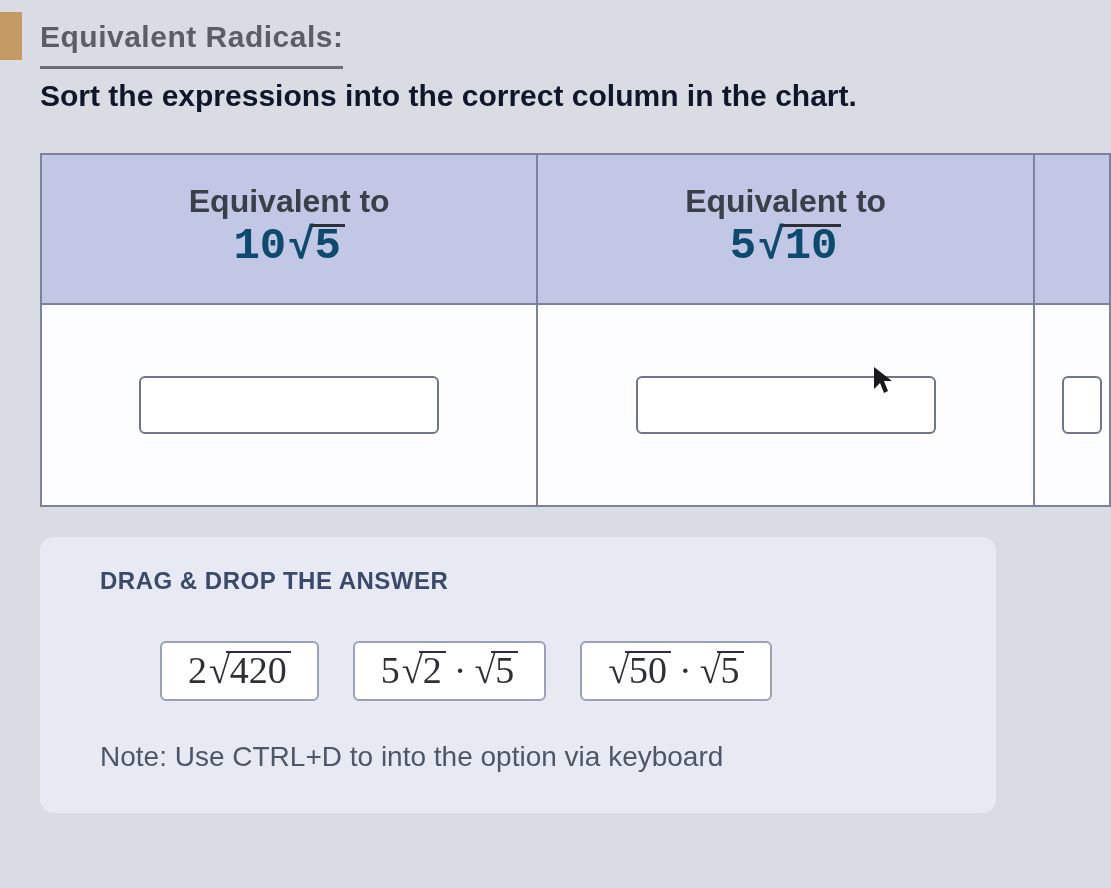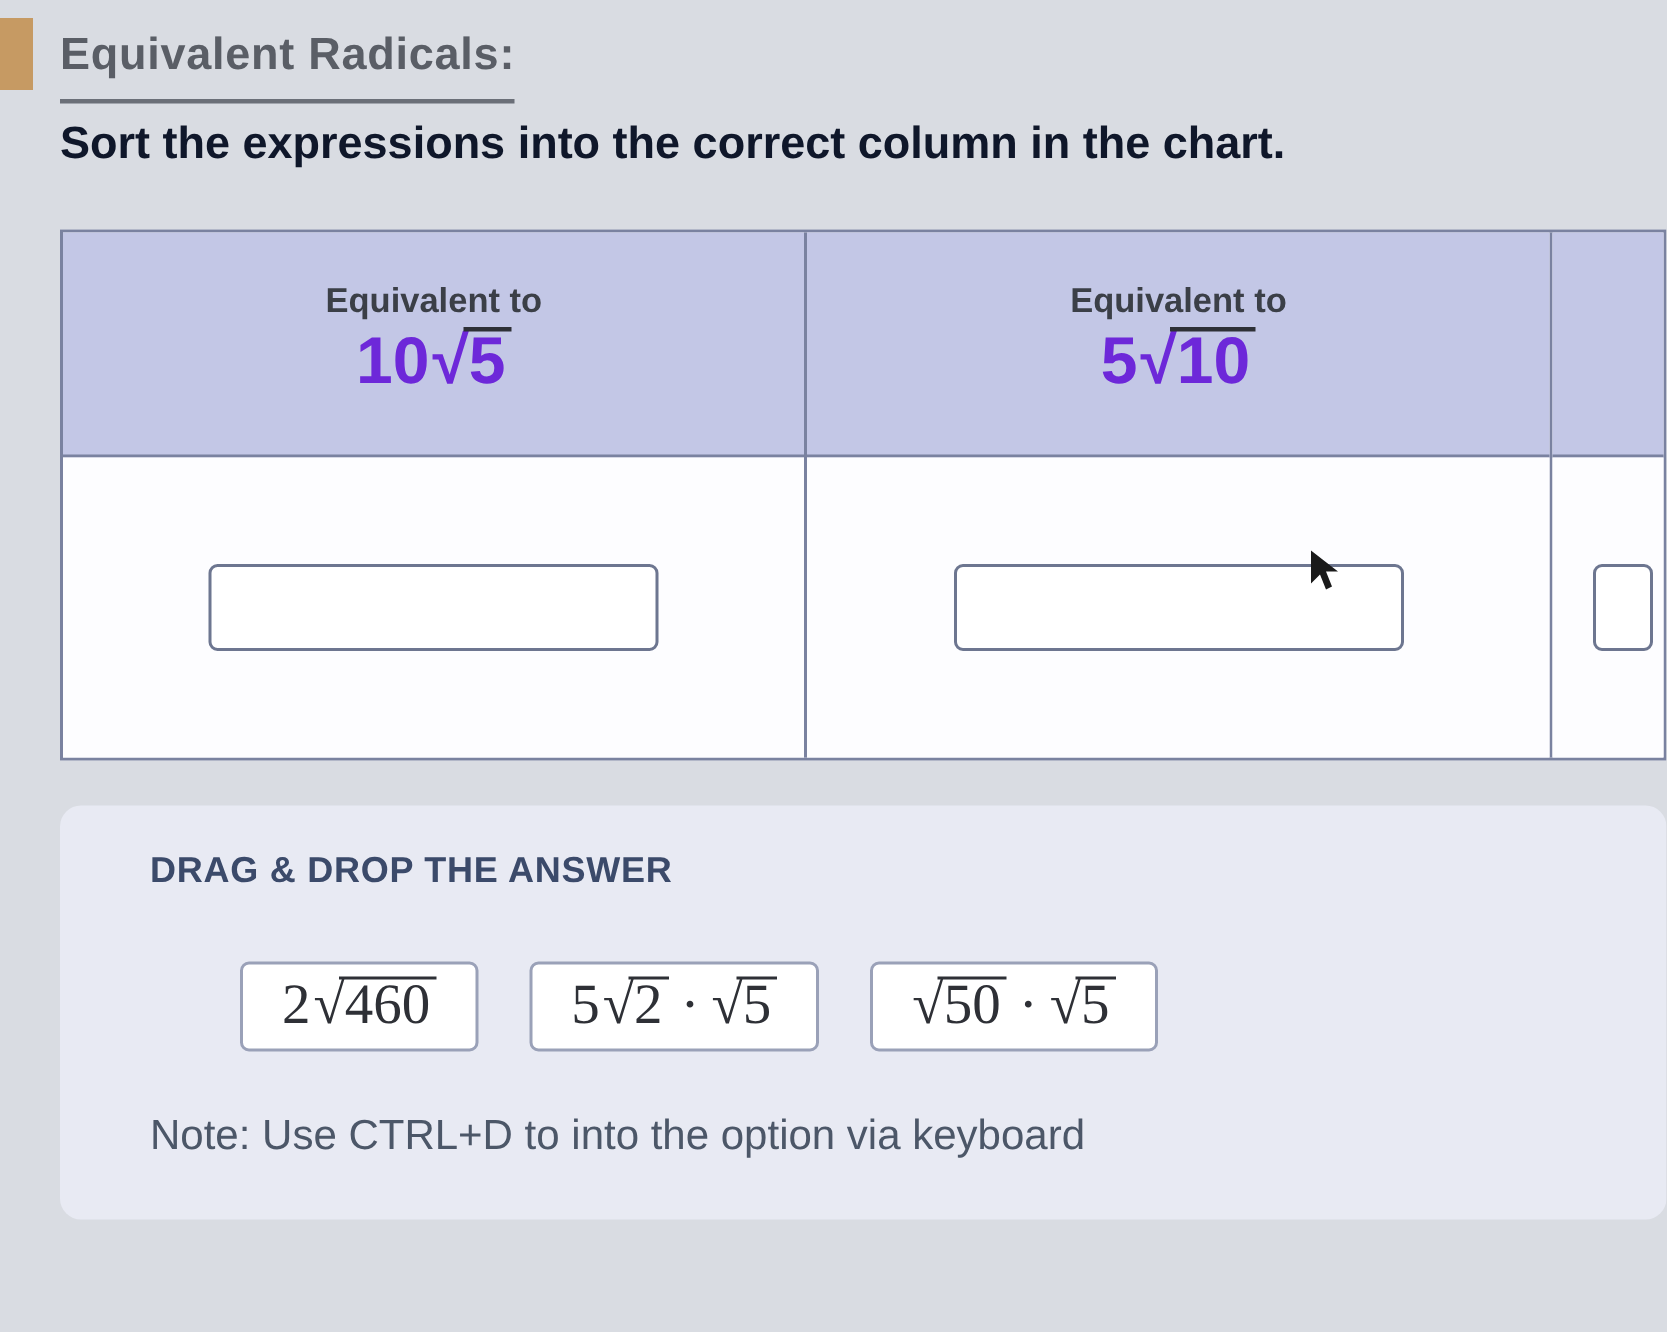--- a/index.html
+++ b/index.html
@@ -57,31 +57,31 @@
     text-align: center;
     padding: 22px 10px 30px 10px;
     border-bottom: 2px solid #7a82a0;
     min-height: 150px;
     display: flex;
     flex-direction: column;
     justify-content: center;
     align-items: center;
   }
   .hdr-line1 {
-    font-size: 23px;
+    font-size: 32px;
     font-weight: 600;
     color: #3b3f47;
   }
   .math-block {
     display: inline-flex;
     align-items: flex-end;
-    font-family: Liberation Sans, sans-serif;
+    font-family: Liberation Mono, monospace;
     font-size: 44px;
     font-weight: 700;
-    color: #6d28d9;
+    color: #0c4a6e;
     margin-top: 4px;
     line-height: 1;
   }
   .coef { padding-right: 2px; }
   .sqrt { display: inline-flex; align-items: baseline; }
   .radical-sym { font-size: 44px; line-height: 1; }
   .radicand { border-top: 3.5px solid #2e3036; padding: 0 4px; line-height: 0.9; margin-left:-4px; }
 
   .drop-area {
     flex: 1;
@@ -102,21 +102,21 @@
   .drop-slot.narrow { width: 40px; margin-right:-20px; }
 
   .cursor {
     position: absolute;
     top: 60px; right: 140px;
     width: 22px; height: 30px;
   }
 
   .answer-panel {
     margin-top: 30px;
-    width: 1071px;
+    width: 956px;
     background: #e8eaf3;
     border-radius: 14px;
     padding: 30px 50px 40px 60px;
   }
   .panel-title {
     font-size: 24px;
     font-weight: 800;
     color: #3b4a6a;
     letter-spacing: 0.5px;
   }
@@ -204,21 +204,21 @@
   </div>
 
   <div class="answer-panel">
     <div class="panel-title">DRAG &amp; DROP THE ANSWER</div>
 
     <div class="options">
       <div class="option">
         <span class="coef">2</span>
         <span class="sqrt">
           <span class="radical-sym">√</span>
-          <span class="radicand">460</span>
+          <span class="radicand">420</span>
         </span>
       </div>
 
       <div class="option">
         <span class="coef">5</span>
         <span class="sqrt">
           <span class="radical-sym">√</span>
           <span class="radicand">2</span>
         </span>
         <span class="middot">·</span>

